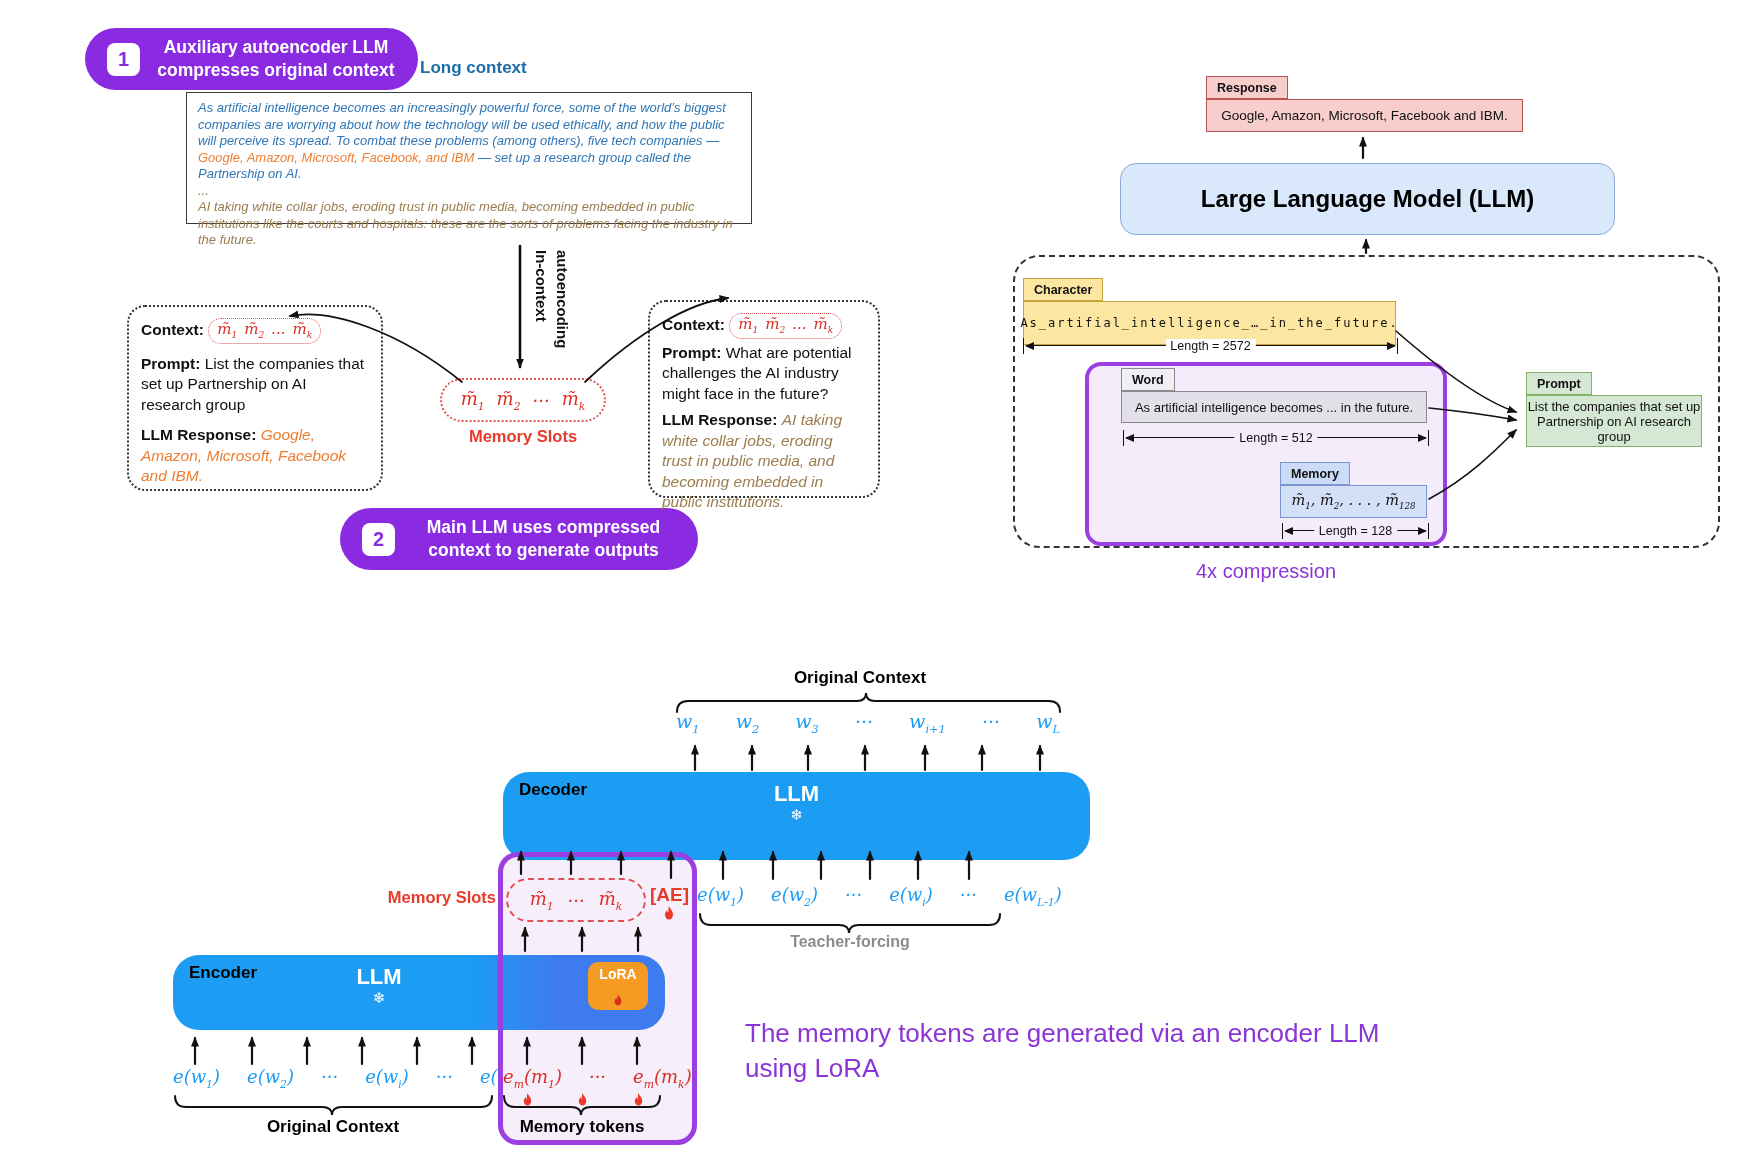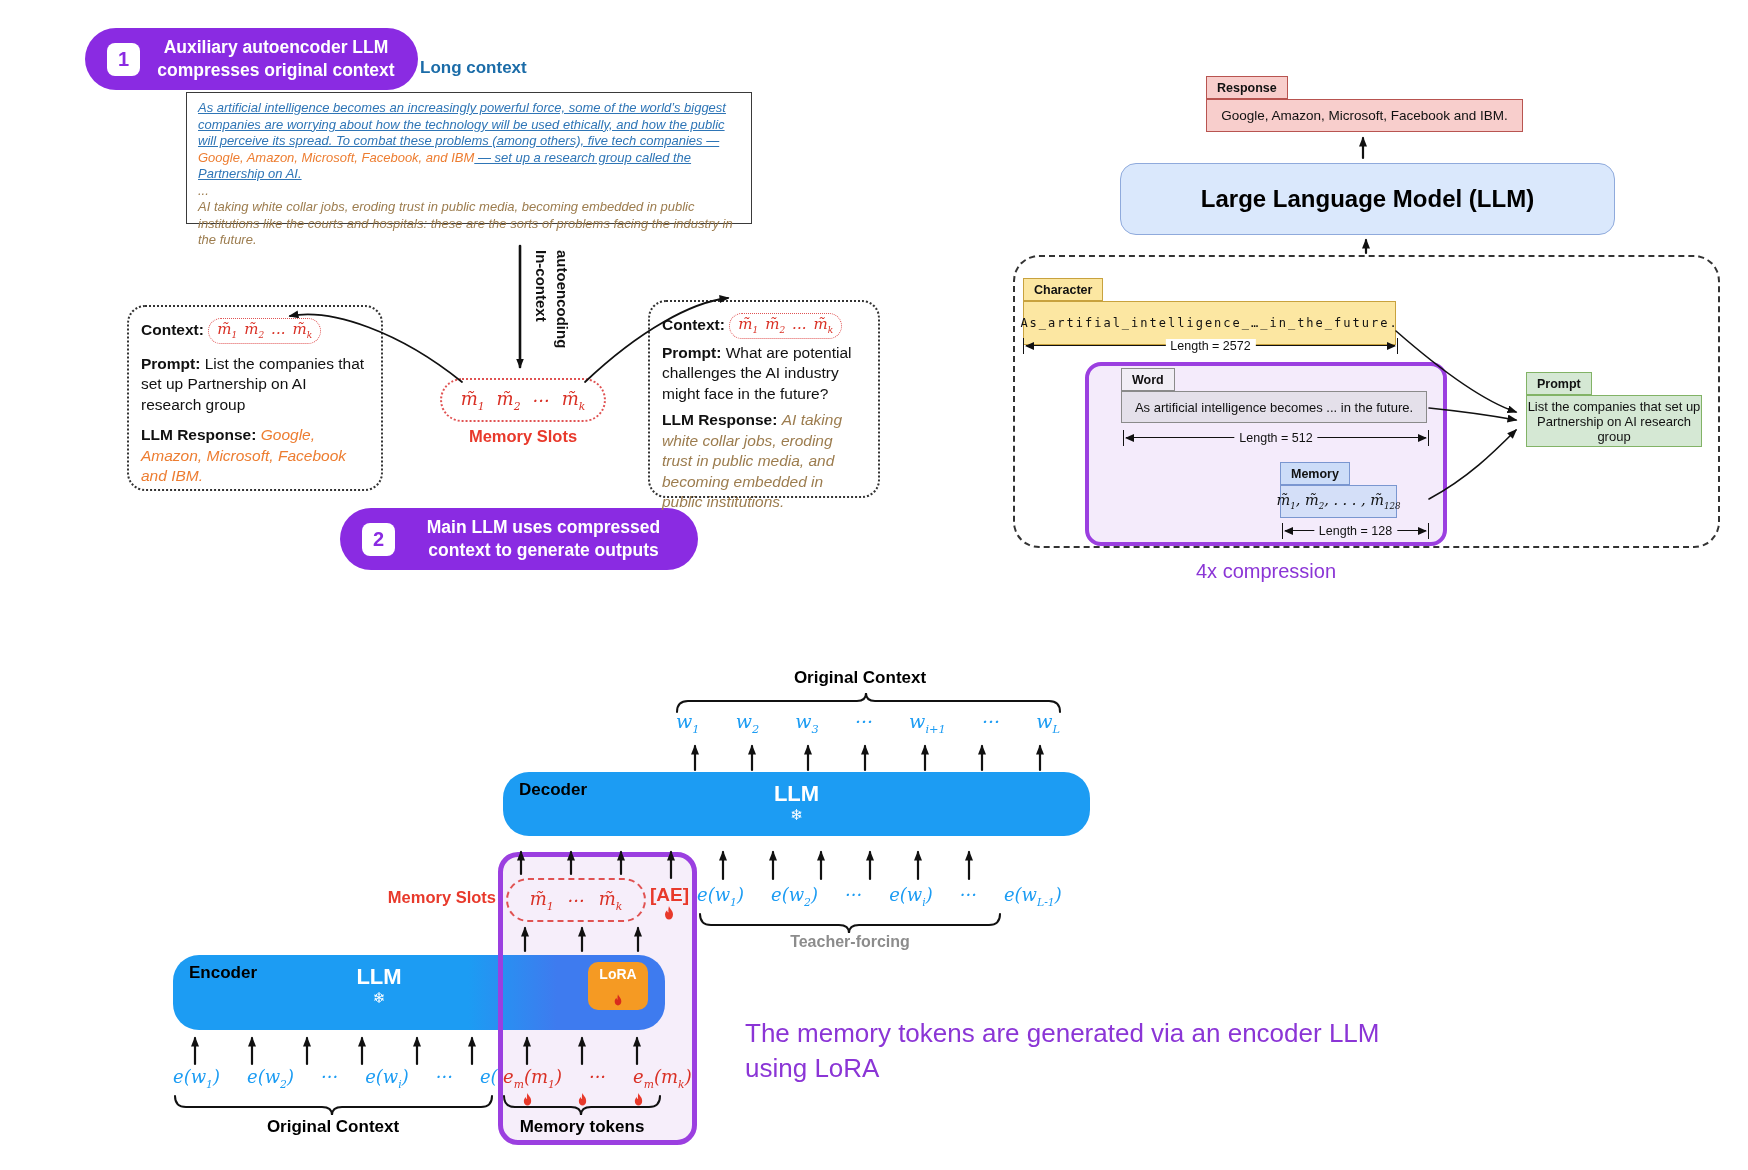--- a/index.html
+++ b/index.html
@@ -10,21 +10,21 @@
   .badge{position:absolute;background:#8A2BE2;border-radius:31px;color:#fff;display:flex;align-items:center;}
   .badge .num{background:#fff;color:#8A2BE2;width:33px;height:33px;border-radius:8px;font-weight:bold;
               font-size:20px;display:flex;align-items:center;justify-content:center;margin-left:22px;flex:0 0 auto;}
   .badge .btxt{flex:1;text-align:center;font-weight:bold;font-size:17.5px;line-height:1.3;
                white-space:pre-line;margin:0 16px 0 10px;}
 
   .lc-title{position:absolute;left:420px;top:58px;font-weight:bold;font-size:17px;color:#1B6CA8;}
 
   .ctxbox{position:absolute;left:186px;top:92px;width:566px;height:132px;border:1.5px solid #3a3a3a;
           background:#fff;padding:7px 11px;box-sizing:border-box;font-size:13px;line-height:1.27;font-style:italic;}
-  .t-blue{color:#2E75B6;text-decoration:underline;} .t-orange{color:#ED7D31;} .t-brown{color:#9C7C4E;}
+  .t-blue{color:#2E75B6;} .t-orange{color:#ED7D31;} .t-brown{color:#9C7C4E;}
 
   .vlabel{position:absolute;left:531px;top:250px;height:140px;writing-mode:vertical-lr;
           font-weight:bold;font-size:15px;line-height:1.35;white-space:pre-line;color:#111;}
 
   
   .tok{font-family:"DejaVu Serif",serif;font-style:italic;white-space:nowrap;}
   .tok sub{font-size:0.6em;}
   .tokrow{position:absolute;display:flex;justify-content:space-between;align-items:flex-start;gap:27px;}
   .c-blue .tok, .c-blue{color:#1C9CF3;} .c-red .tok, .c-red{color:#D93025;}
 
@@ -65,21 +65,21 @@
   .len{position:absolute;height:16px;border-left:1.5px solid #111;border-right:1.5px solid #111;}
   .lline{position:absolute;left:2px;right:2px;top:7.25px;border-top:1.5px solid #111;}
   .ltri{position:absolute;top:3.5px;width:0;height:0;border-top:4.5px solid transparent;border-bottom:4.5px solid transparent;}
   .ltri.l{left:1px;border-right:9px solid #111;}
   .ltri.r{right:1px;border-left:9px solid #111;}
   .llbl{position:absolute;left:50%;top:50%;transform:translate(-50%,-50%);font-size:12.5px;padding:0 5px;white-space:nowrap;}
   .on-purple .llbl{background:#F4EBFB;} .on-white .llbl{background:#fff;}
 
   
   .bigbar{position:absolute;border-radius:26px;}
-  .dec{left:503px;top:772px;width:587px;height:64px;background:#1C9CF3;z-index:2;}
+  .dec{left:503px;top:772px;width:587px;height:88px;background:#1C9CF3;z-index:2;}
   .enc{left:173px;top:955px;width:492px;height:75px;z-index:2;
        background:linear-gradient(90deg,#1C9CF3 0%,#1C9CF3 60%,#3E7BEF 78%,#3E7BEF 100%);}
   .bar-corner{position:absolute;left:16px;top:8px;font-weight:bold;font-size:17px;color:#000;}
   .bar-center{position:absolute;left:0;right:0;top:10px;text-align:center;color:#fff;font-weight:bold;font-size:22px;line-height:1.1;}
   .bar-center .snow{display:block;font-size:15px;font-weight:normal;margin-top:1px;}
   .purple-fill-b{position:absolute;left:498px;top:852px;width:199px;height:293px;background:#F6EEFA;border-radius:20px;z-index:1;}
   .purple-border-b{position:absolute;left:498px;top:852px;width:199px;height:293px;border:5px solid #9B3FE0;
                    border-radius:20px;box-sizing:border-box;z-index:3;pointer-events:none;}
   .b-oval{position:absolute;left:506px;top:878px;width:140px;height:44px;border:2px dashed #E05252;border-radius:22px;
           display:flex;align-items:center;justify-content:center;gap:14px;font-size:18px;z-index:4;box-sizing:border-box;}
@@ -239,21 +239,21 @@
   <div class="purplebox"></div>
   <div class="tab fill-word-tab" style="left:1121px;top:368px;">Word</div>
   <div class="pbox fill-word" style="left:1121px;top:391px;width:306px;height:32px;">As artificial intelligence becomes ... in the future.</div>
   <div class="len on-purple" style="left:1123px;top:430px;width:304px;">
     <div class="lline"></div>
       <div class="ltri l"></div>
       <div class="ltri r"></div>
     <span class="llbl">Length = 512</span>
   </div>
   <div class="tab fill-mem-tab" style="left:1280px;top:462px;">Memory</div>
-  <div class="pbox fill-mem" style="left:1280px;top:485px;width:117px;height:33px;font-size:14.5px;">
+  <div class="pbox fill-mem" style="left:1280px;top:485px;width:147px;height:33px;font-size:14.5px;">
       <span class="tok"><span>m̃</span><sub>1</sub><span>, m̃</span><sub>2</sub><span>, . . . , m̃</span><sub>128</sub></span>
     </div>
   <div class="len on-purple" style="left:1282px;top:523px;width:145px;">
     <div class="lline"></div>
       <div class="ltri l"></div>
       <div class="ltri r"></div>
     <span class="llbl">Length = 128</span>
   </div>
 
   <div class="tab fill-prompt" style="left:1526px;top:372px;">Prompt</div>

